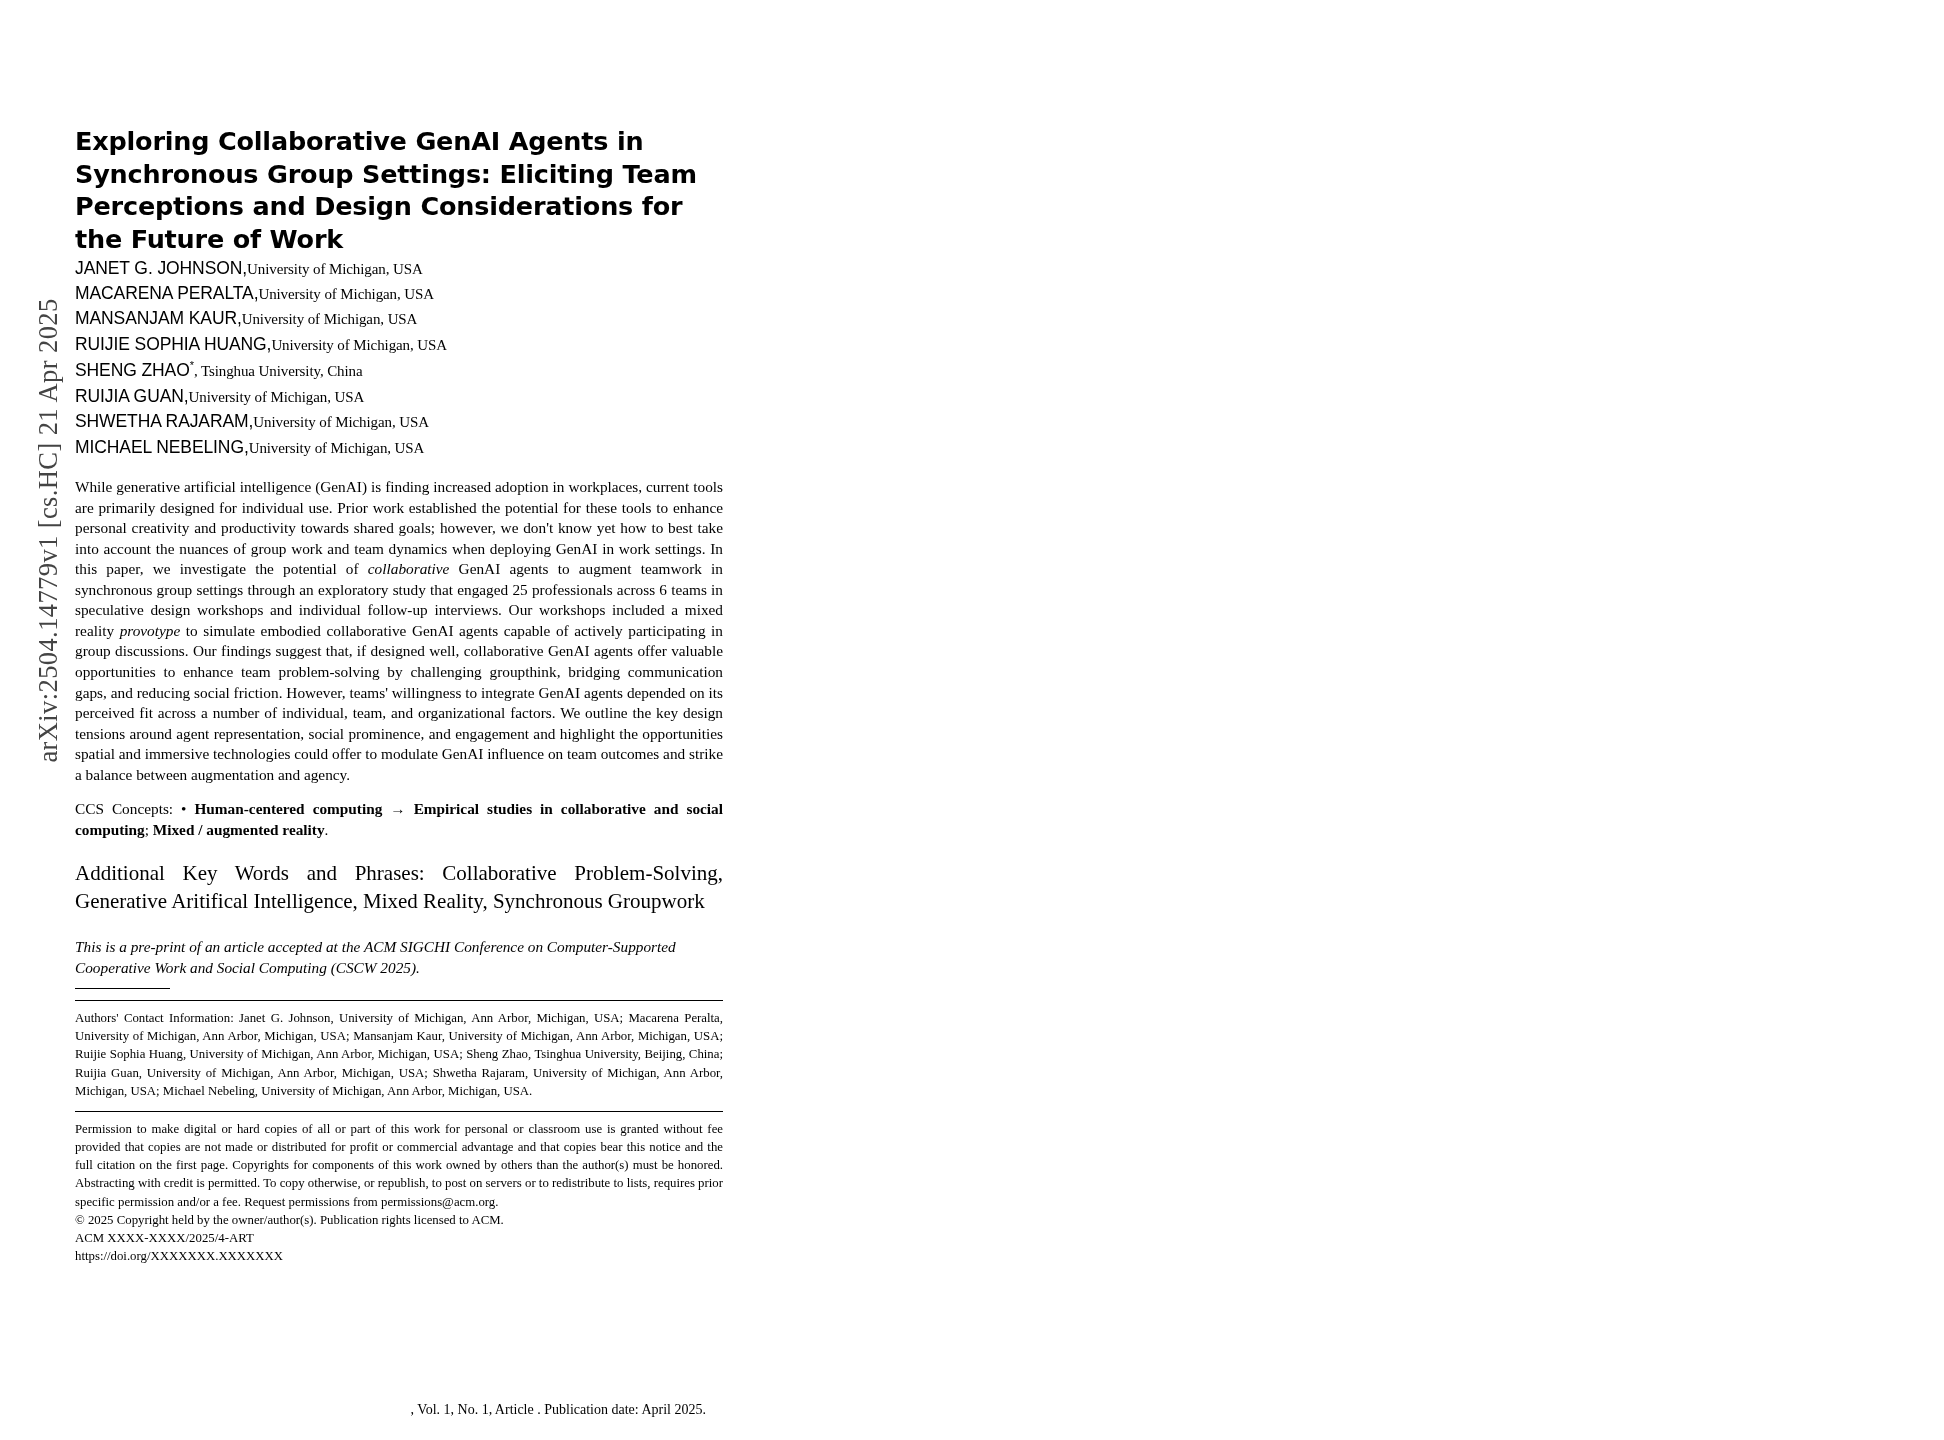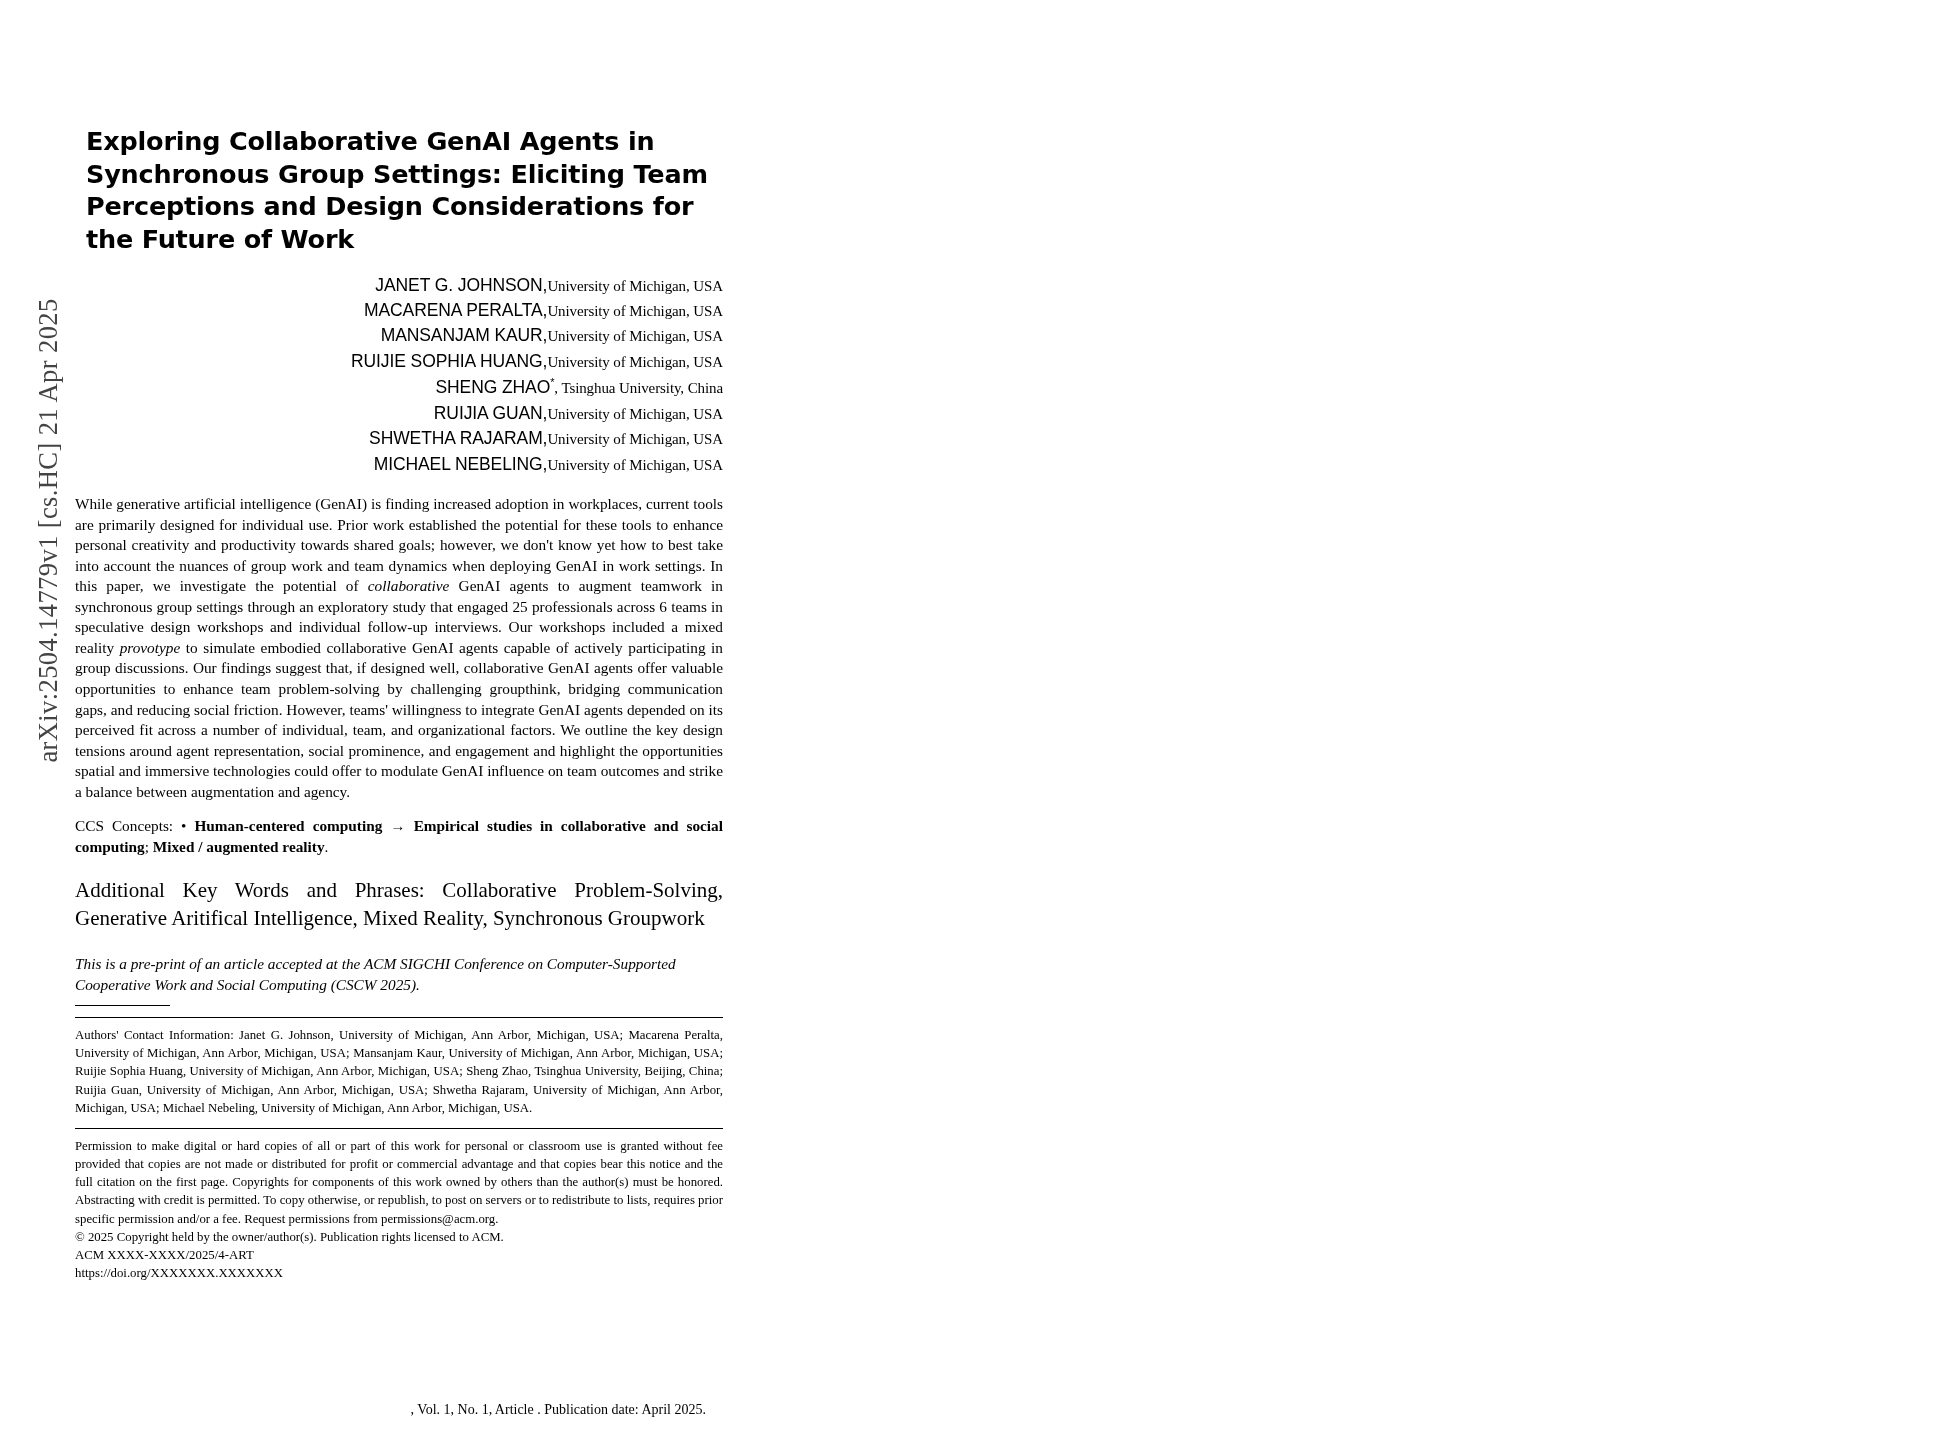--- a/index.html
+++ b/index.html
@@ -47,25 +47,22 @@
     top: 0;
     width: 648px;
   }
   .title {
     font-family: "DejaVu Sans", "Liberation Sans", sans-serif;
     font-weight: bold;
     font-size: 25.5px;
     line-height: 1.28;
     margin-top: 125px;
     letter-spacing: -0.2px;
-    margin-left: 11px;
   }
   .authors {
-    margin-top: 17px;
-    text-align: right;
   }
   .author-line {
     font-family: "Liberation Sans", "DejaVu Sans", sans-serif;
     font-size: 17.5px;
     line-height: 1.455;
     letter-spacing: -0.1px;
     white-space: nowrap;
   }
   .author-line .aff {
     font-family: "Liberation Serif", serif;

